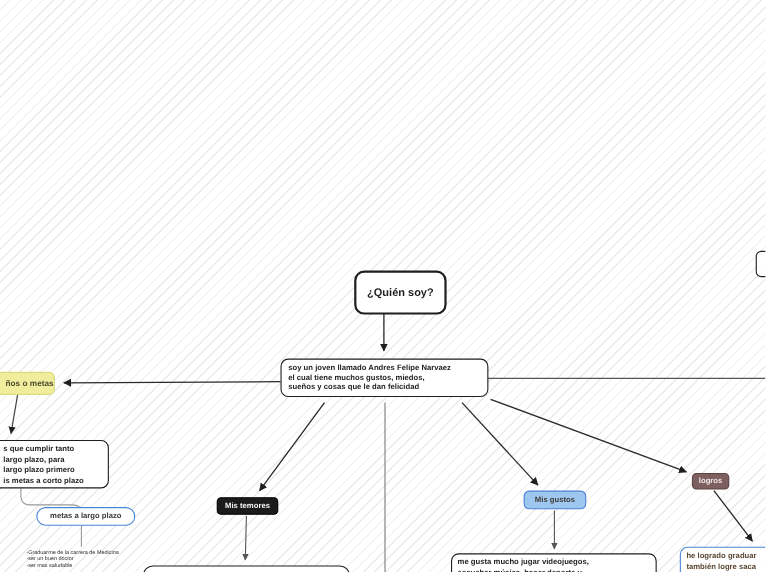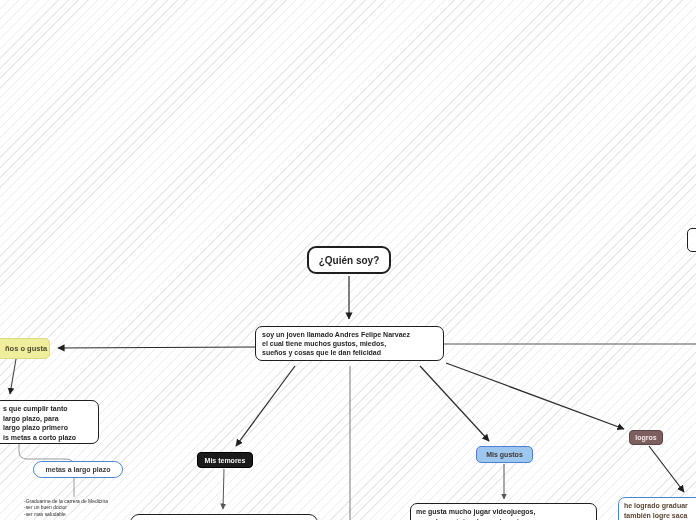--- a/index.html
+++ b/index.html
@@ -74,32 +74,32 @@
     <path d="M420,366 L489,441" stroke="#2a2a2a" stroke-width="1.2" marker-end="url(#arrB)"></path>
     <path d="M446,363 L624,429" stroke="#2a2a2a" stroke-width="1.2" marker-end="url(#arrB)"></path>
     <path d="M224,469 L223,509" stroke="#555555" stroke-width="1" marker-end="url(#arrG)"></path>
     <path d="M504,464 L504,499" stroke="#555555" stroke-width="1" marker-end="url(#arrG)"></path>
     <path d="M649,446 L684,492" stroke="#2a2a2a" stroke-width="1.2" marker-end="url(#arrB)"></path>
     <path d="M16,359 L10,394" stroke="#444444" stroke-width="1.1" marker-end="url(#arrB)"></path>
     <path d="M19,444 L19,451 Q19,459 27,459 L64,459 Q73,459 73,463" fill="none" stroke="#999999" stroke-width="1"></path>
     <path d="M74,478 L74,497" stroke="#999999" stroke-width="1"></path>
   </svg>
 
-  <div class="node root-node" style="left:307px;top:246px;width:84px;height:28px;">
+  <div class="node root-node" style="left:322px;top:246px;width:84px;height:40px;">
     <span>¿Quién soy?</span>
   </div>
 
   <div class="node desc-node" style="left:255px;top:326px;width:189px;height:35px;">
     <span class="line">soy un joven llamado Andres Felipe Narvaez</span>
     <span class="line">el cual tiene muchos gustos, miedos,</span>
     <span class="line">sueños y cosas que le dan felicidad</span>
   </div>
 
   <div class="node pill yellow-node" style="left:-20px;top:338px;width:70px;height:21px;">
-    <span>ños o gusta</span>
+    <span>ños o metas</span>
   </div>
 
   <div class="node multi goals-node" style="left:-60px;top:400px;width:159px;height:44px;">
     <span class="line">s que cumplir tanto</span>
     <span class="line">largo plazo, para</span>
     <span class="line">largo plazo primero</span>
     <span class="line">is metas a corto plazo</span>
   </div>
 
   <div class="node pill outline-blue" style="left:33px;top:461px;width:90px;height:17px;">

